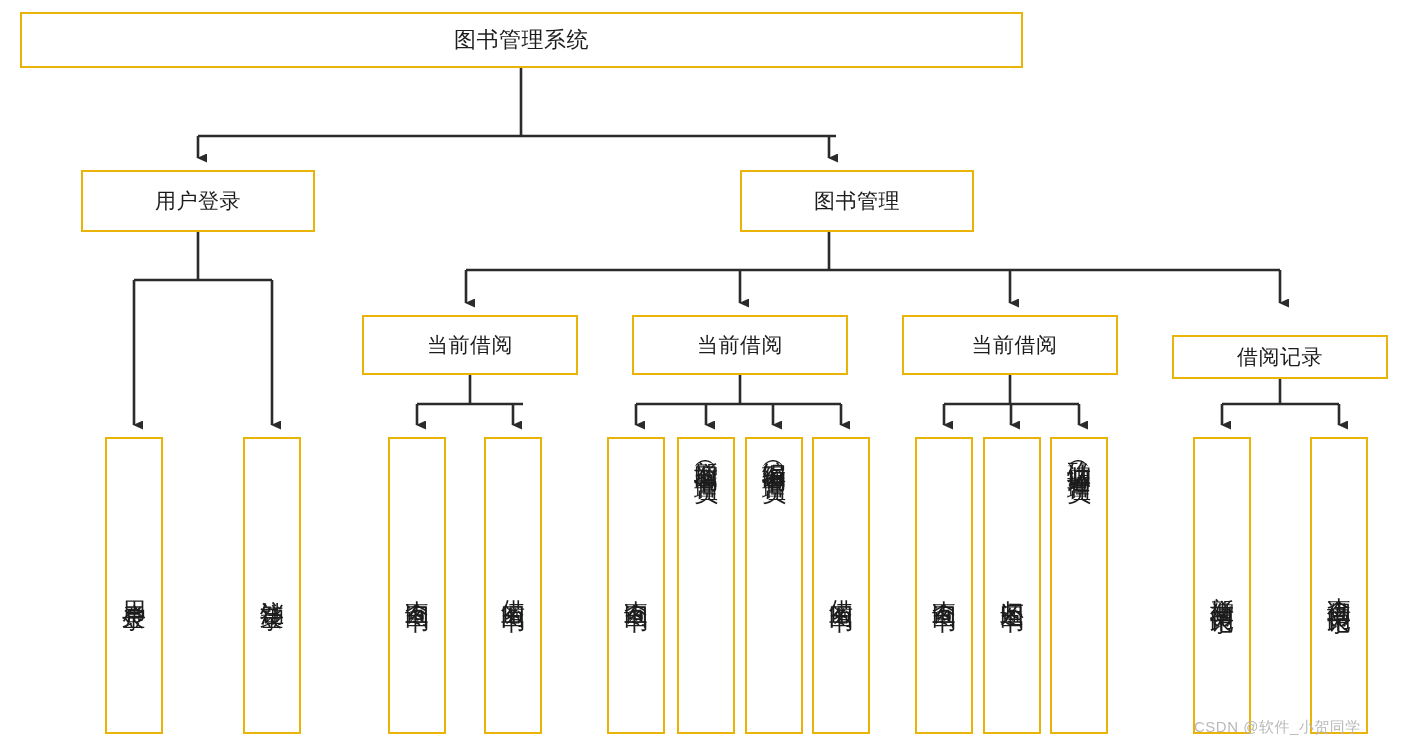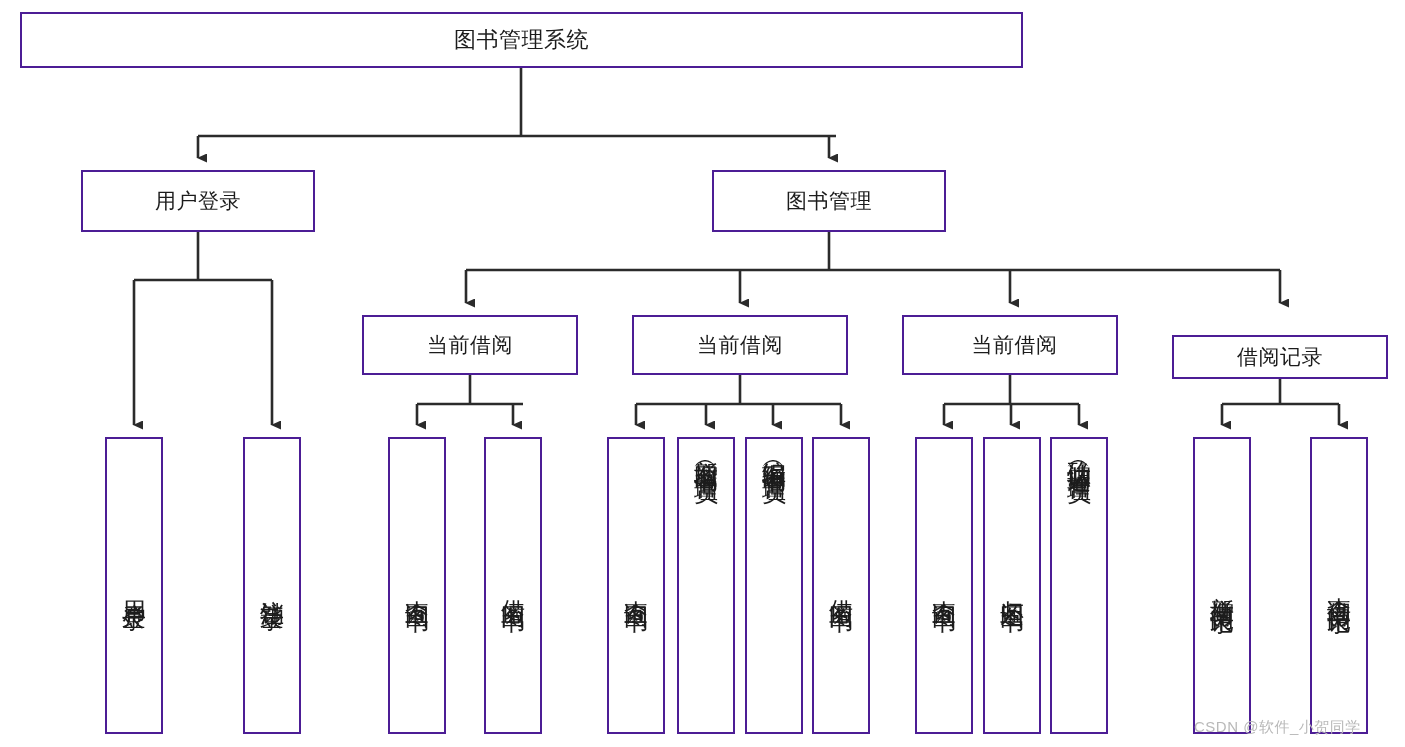--- a/index.html
+++ b/index.html
@@ -23,21 +23,21 @@
     left: 0;
     top: 0;
     width: 1405px;
     height: 747px;
     pointer-events: none;
   }
   .node {
     position: absolute;
     box-sizing: border-box;
     background: #ffffff;
-    border: 2px solid #4c1d95;
+    border: 2px solid #eab308;
     display: flex;
     align-items: center;
     justify-content: center;
     color: #1c1c1c;
     z-index: 2;
   }
   .node .node-label {
     display: block;
     text-align: center;
     line-height: 1.05;
@@ -134,21 +134,21 @@
   </svg>
 
   <div class="node horiz root" style="left:20px; top:12px; width:1003px; height:56px;">
     <span class="node-label">图书管理系统</span>
   </div>
 
   <div class="node horiz" style="left:81px; top:170px; width:234px; height:62px;">
     <span class="node-label">用户登录</span>
   </div>
 
-  <div class="node horiz" style="left:712px; top:170px; width:234px; height:62px;">
+  <div class="node horiz" style="left:740px; top:170px; width:234px; height:62px;">
     <span class="node-label">图书管理</span>
   </div>
 
   <div class="node horiz" style="left:362px; top:315px; width:216px; height:60px;">
     <span class="node-label">当前借阅</span>
   </div>
 
   <div class="node horiz" style="left:632px; top:315px; width:216px; height:60px;">
     <span class="node-label">当前借阅</span>
   </div>

